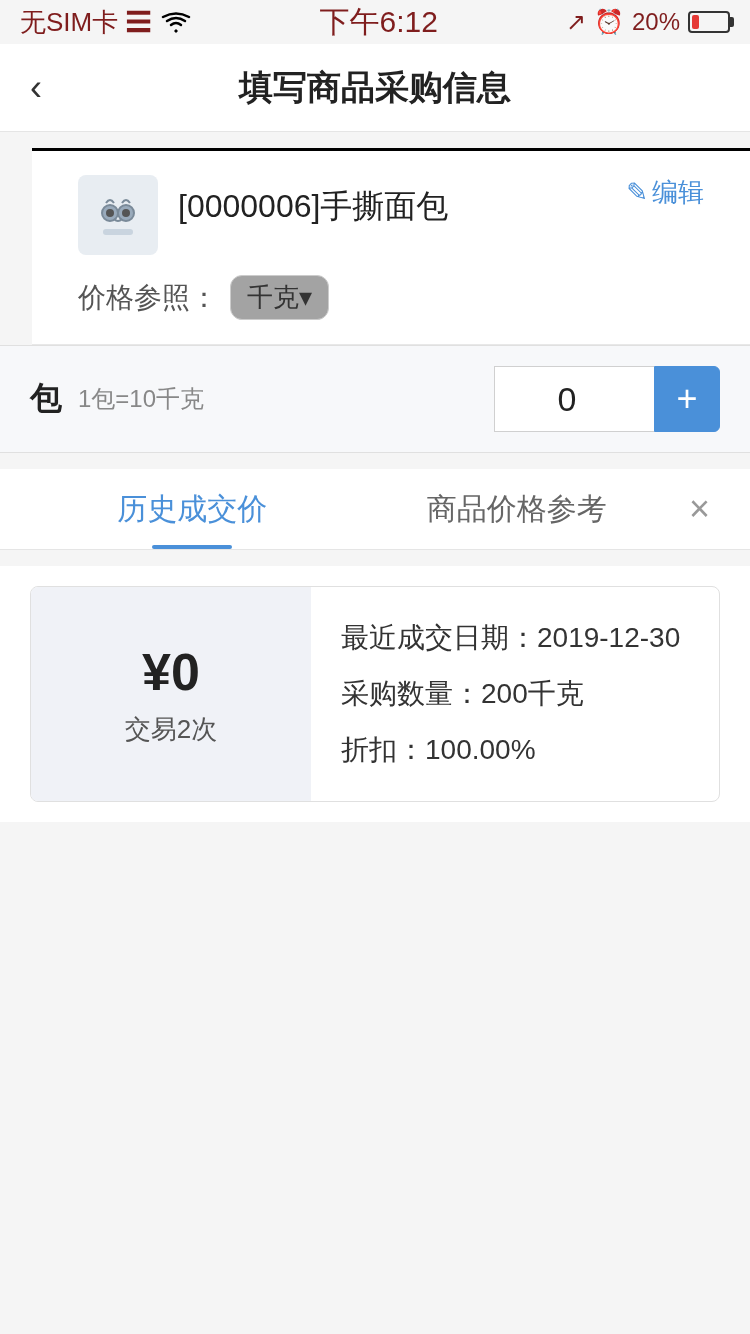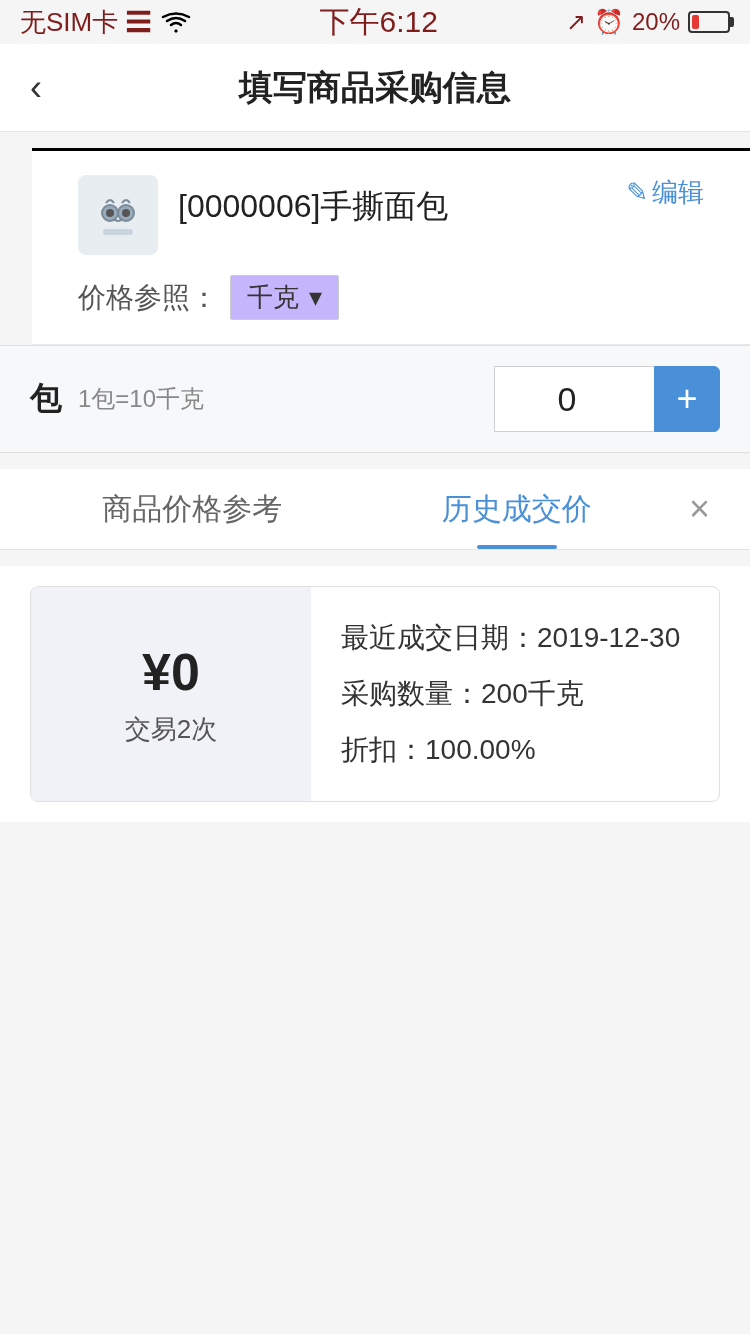--- a/index.html
+++ b/index.html
@@ -146,28 +146,28 @@
     }
     .unit-left {
       display: flex;
       align-items: center;
       gap: 12px;
       font-size: 28px;
       color: #555;
     }
     .unit-select {
       border: 1px solid #ccc;
-      border-radius: 2px;
+      border-radius: 12px;
       padding: 4px 16px;
       font-size: 26px;
-      background: #c4b5fd;
+      background: #a3a3a3;
       color: #333;
       display: flex;
       align-items: center;
-      gap: 10px;
+      gap: 0;
       cursor: pointer;
     }
     .price-ref {
       font-size: 28px;
       color: #4a90d9;
       display: flex;
       align-items: center;
       gap: 8px;
       cursor: pointer;
     }
@@ -391,25 +391,25 @@
   </div>
   <div class="quantity-input-group">
     <input class="qty-input" type="number" value="0" style="">
     <div class="qty-plus">
       <span>+</span>
     </div>
   </div>
 </div>
 
 <div class="tabs-container">
+  <div class="tab-item active">
+    <span>历史成交价</span>
+  </div>
   <div class="tab-item">
     <span>商品价格参考</span>
-  </div>
-  <div class="tab-item active">
-    <span>历史成交价</span>
   </div>
   <div class="tab-close">
     <span>×</span>
   </div>
 </div>
 
 <div class="history-section">
   <div class="price-info-card">
     <div class="price-left-panel">
       <div class="price-amount">

